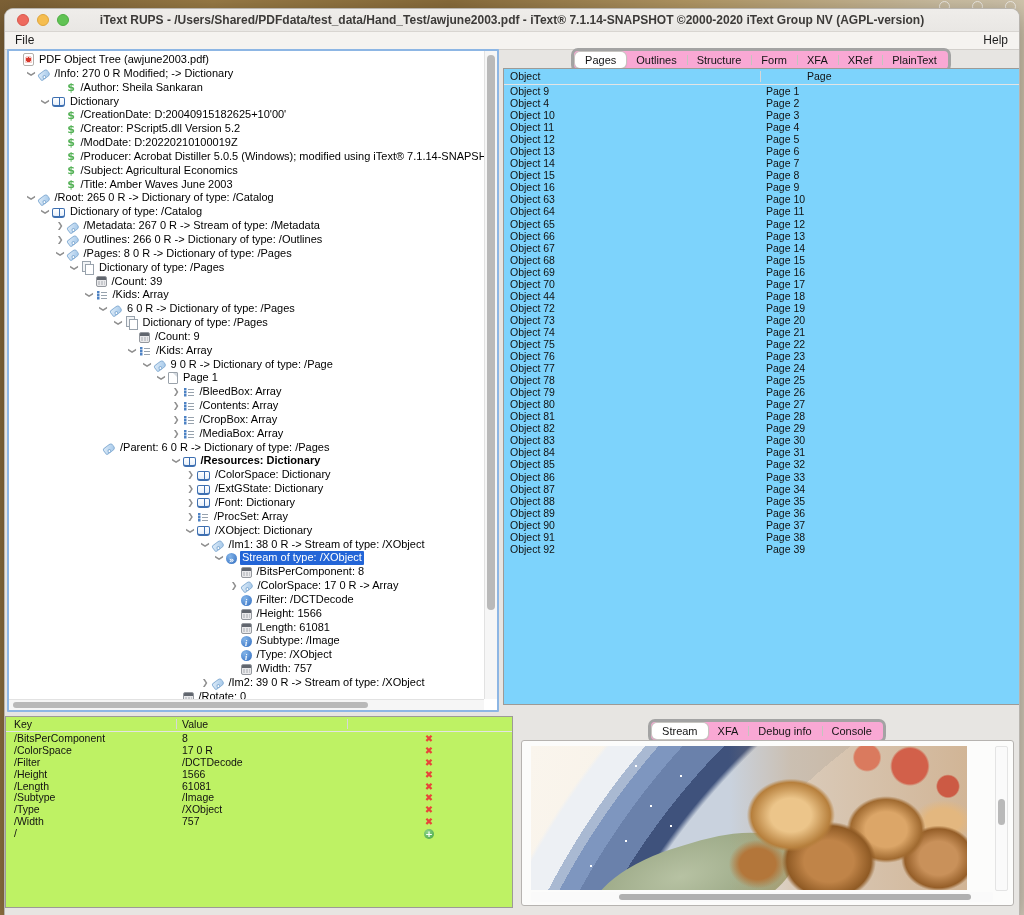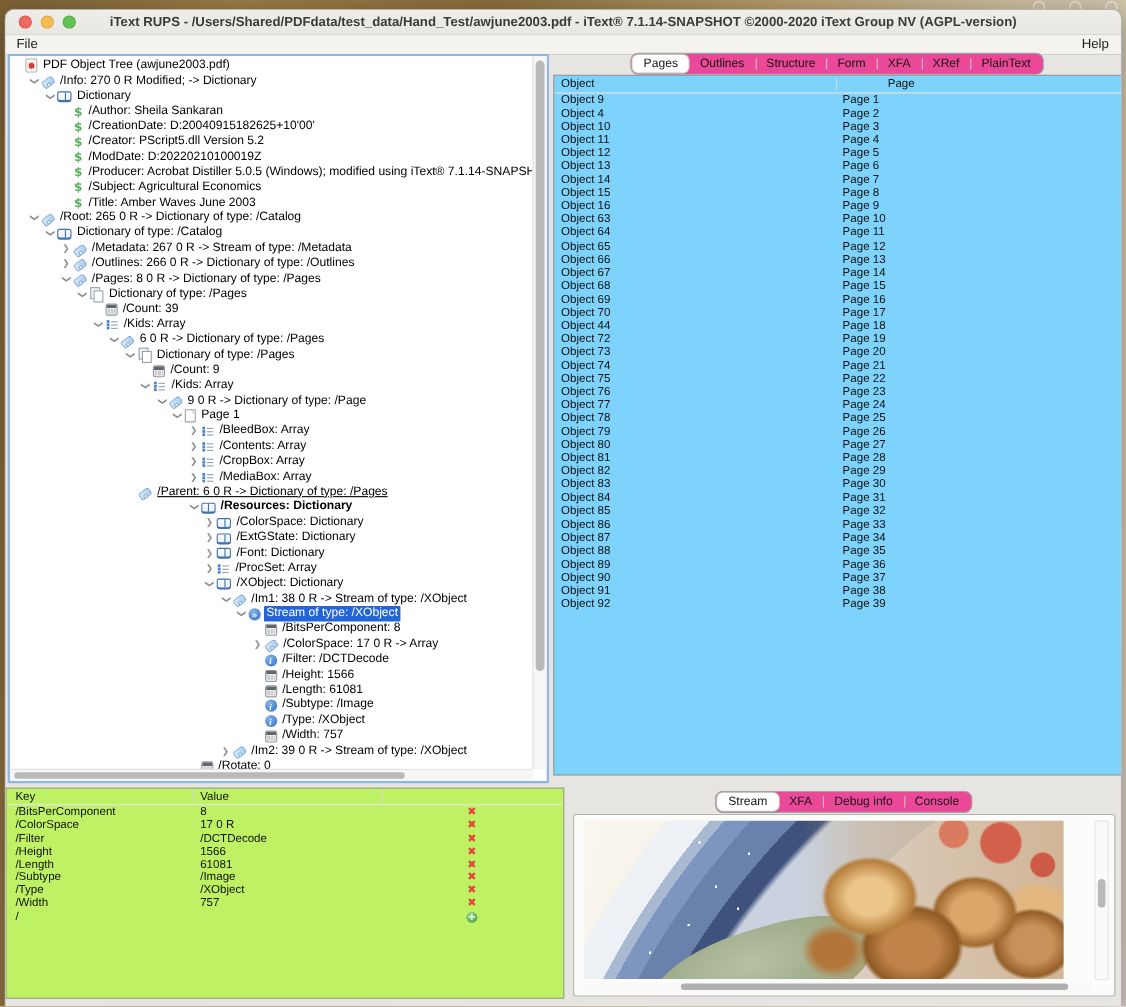--- a/index.html
+++ b/index.html
@@ -70,21 +70,21 @@
   .name-icon::after{content:"i";font:italic 700 8px/11px "Liberation Serif",serif;}
   .stream-icon::after{content:"»";font:700 8px/10px "DejaVu Sans",sans-serif;}
   .string-icon{width:9px;color:#55b257;font:700 11px/13px "DejaVu Sans",sans-serif;text-align:center;}
   .string-icon::after{content:"$";}
   
   .tree-vscroll{position:absolute;top:0;right:0;bottom:11px;width:13px;background:#f6f6f6;border-left:1px solid #e2e2e2;box-sizing:border-box;}
   .tree-vscroll .thumb{position:absolute;left:2px;right:2px;top:4px;height:555px;border-radius:5px;background:#b9b9b9;}
   .tree-hscroll{position:absolute;left:0;right:13px;bottom:0;height:11px;background:#f6f6f6;border-top:1px solid #e2e2e2;box-sizing:border-box;}
   .tree-hscroll .thumb{position:absolute;top:2px;height:6px;left:4px;width:355px;border-radius:3px;background:#b9b9b9;}
   
-  .seg{display:inline-flex;background:#ec4899;border:1px solid #a3a3a3;border-radius:7px;padding:1px;align-items:flex-end;}
+  .seg{display:inline-flex;background:#f9a8d4;border:3px solid #a3a3a3;border-radius:7px;padding:1px;align-items:flex-end;}
   .seg .tab{font-size:11px;line-height:14px;padding:1px 10px;color:#141414;border-radius:5px;position:relative;cursor:default;white-space:nowrap;}
   .seg .tab.active{background:#fff;box-shadow:0 0 0 1px #c7c5c1,0 1px 2px rgba(0,0,0,.22);}
   .seg .tab:not(.active):not(:first-child)::before{content:"";position:absolute;left:0;top:3px;bottom:3px;width:1px;background:#c6c3bf;}
   .seg .tab.active+.tab::before{display:none;}
   .pages-tabbar{position:absolute;left:496px;top:39px;width:520px;height:19px;text-align:center;}
   .stream-tabbar{position:absolute;left:508px;top:710px;width:508px;height:19px;text-align:center;}
   
   .pages-table{position:absolute;left:498px;top:59px;width:518px;height:637px;box-sizing:border-box;
     background:#7dd3fc;border:1px solid #9d9a96;overflow:hidden;font-size:10.5px;color:#111;}
   .pages-header{position:absolute;left:0;top:0;right:0;height:15px;border-bottom:1px solid #e4e4e4;}
@@ -174,33 +174,33 @@
         <div class="trow" style="padding-left: 1px;">
           <span class="exp"></span>
           <span class="ti pdf-icon"></span>
           <span class="tlabel">PDF Object Tree (awjune2003.pdf)</span>
         </div>
         <div class="trow" style="padding-left: 15.5px;">
           <span class="exp open">❯</span>
           <span class="ti tag-icon"></span>
           <span class="tlabel">/Info: 270 0 R Modified; -&gt; Dictionary</span>
         </div>
+        <div class="trow" style="padding-left: 44.5px;">
+          <span class="exp"></span>
+          <span class="ti string-icon"></span>
+          <span class="tlabel">/Author: Sheila Sankaran</span>
+        </div>
         <div class="trow" style="padding-left: 30px;">
           <span class="exp open">❯</span>
           <span class="ti dictionary-icon"></span>
           <span class="tlabel">Dictionary</span>
         </div>
         <div class="trow" style="padding-left: 44.5px;">
           <span class="exp"></span>
           <span class="ti string-icon"></span>
-          <span class="tlabel">/Author: Sheila Sankaran</span>
-        </div>
-        <div class="trow" style="padding-left: 44.5px;">
-          <span class="exp"></span>
-          <span class="ti string-icon"></span>
           <span class="tlabel">/CreationDate: D:20040915182625+10'00'</span>
         </div>
         <div class="trow" style="padding-left: 44.5px;">
           <span class="exp"></span>
           <span class="ti string-icon"></span>
           <span class="tlabel">/Creator: PScript5.dll Version 5.2</span>
         </div>
         <div class="trow" style="padding-left: 44.5px;">
           <span class="exp"></span>
           <span class="ti string-icon"></span>
@@ -304,21 +304,21 @@
         <div class="trow" style="padding-left: 160.5px;">
           <span class="exp">❯</span>
           <span class="ti array-icon"></span>
           <span class="tlabel">/CropBox: Array</span>
         </div>
         <div class="trow" style="padding-left: 160.5px;">
           <span class="exp">❯</span>
           <span class="ti array-icon"></span>
           <span class="tlabel">/MediaBox: Array</span>
         </div>
-        <div class="trow" style="padding-left: 104px; text-decoration: underline;">
+        <div class="trow" style="padding-left: 81px;">
           <span class="exp"></span>
           <span class="ti tag-icon"></span>
           <span class="tlabel">/Parent: 6 0 R -&gt; Dictionary of type: /Pages</span>
         </div>
         <div class="trow" style="padding-left: 160.5px; font-weight: bold;">
           <span class="exp open">❯</span>
           <span class="ti dictionary-icon"></span>
           <span class="tlabel">/Resources: Dictionary</span>
         </div>
         <div class="trow" style="padding-left: 175px;">

